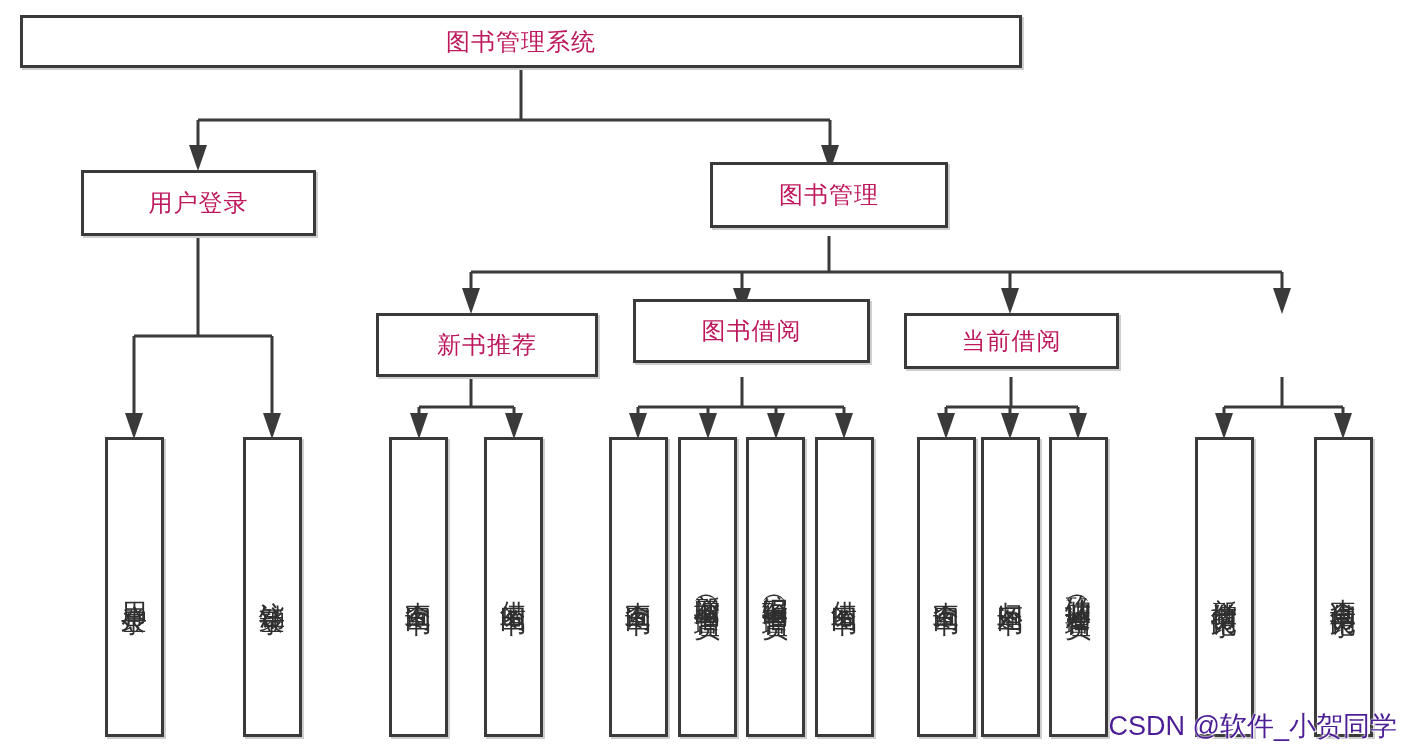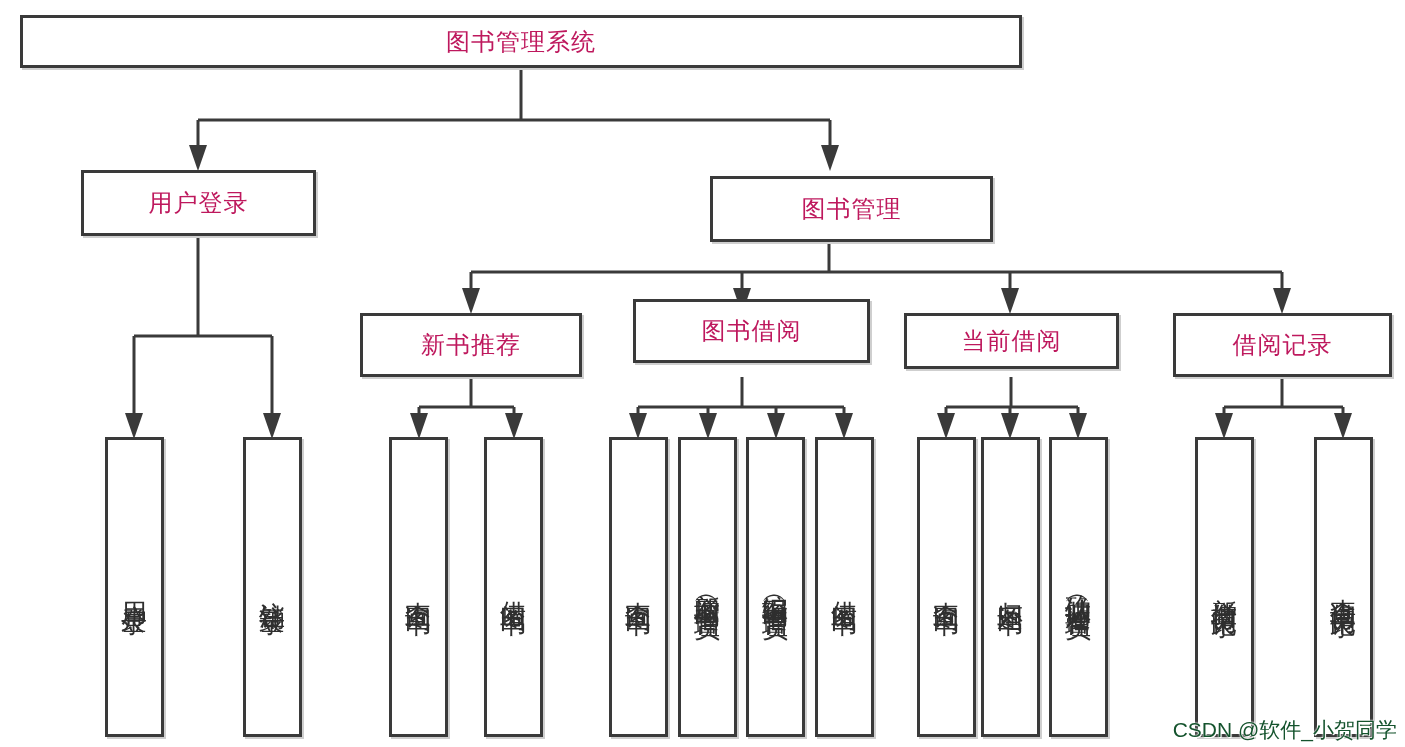--- a/index.html
+++ b/index.html
@@ -45,22 +45,22 @@
     text-orientation: mixed;
     font-size: 26px;
     letter-spacing: 3px;
     color: #2f2f2f;
     line-height: 1;
   }
   .watermark {
     position: absolute;
     right: 8px;
     bottom: 3px;
-    font-size: 21px;
-    color: #14532d;
+    font-size: 27px;
+    color: #4c1d95;
     z-index: 3;
     white-space: nowrap;
     text-shadow: 0 0 2px #ffffff, 0 0 2px #ffffff, 1px 1px 0 #ffffff;
     margin-left: 48px;
   }
 </style>
 </head>
 <body>
 
 <div id="canvas">
@@ -112,35 +112,32 @@
     </g>
   </svg>
 
   <div class="node h" style="left:20px;top:15px;width:1002px;height:53px">
     <span>图书管理系统</span>
   </div>
 
   <div class="node h" style="left:81px;top:170px;width:235px;height:66px">
     <span>用户登录</span>
   </div>
-  <div class="node h" style="left:710px;top:176px;width:283px;height:66px">
+  <div class="node h" style="left:710px;top:162px;width:238px;height:66px">
     <span>图书管理</span>
   </div>
 
-  <div class="node h" style="left:360px;top:313px;width:222px;height:64px">
+  <div class="node h" style="left:376px;top:313px;width:222px;height:64px">
     <span>新书推荐</span>
   </div>
   <div class="node h" style="left:633px;top:299px;width:237px;height:64px">
     <span>图书借阅</span>
   </div>
   <div class="node h" style="left:904px;top:313px;width:215px;height:56px">
     <span>当前借阅</span>
-  </div>
-  <div class="node h" style="left:1173px;top:313px;width:219px;height:64px">
-    <span>借阅记录</span>
   </div>
 
   <div class="node v" style="left:105px;top:437px;width:59px;height:300px">
     <span>用户登录</span>
   </div>
   <div class="node v" style="left:243px;top:437px;width:59px;height:300px">
     <span>注销登录</span>
   </div>
 
   <div class="node v" style="left:389px;top:437px;width:59px;height:300px">

